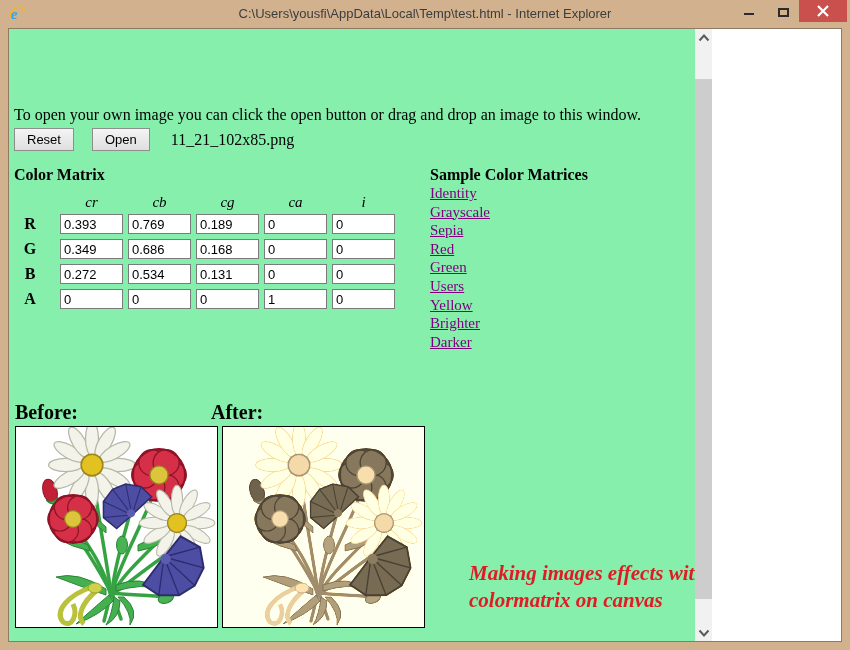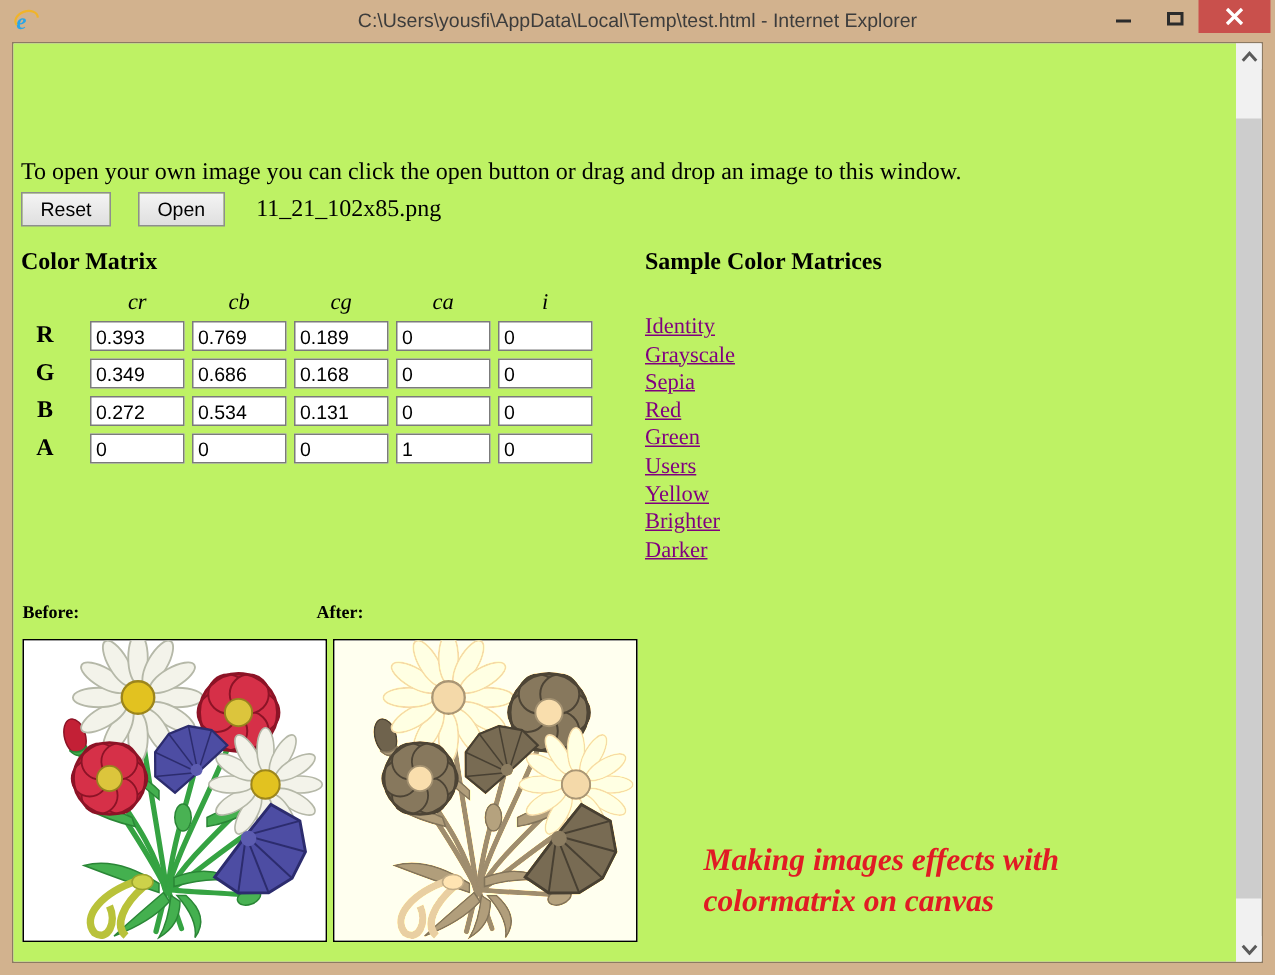--- a/index.html
+++ b/index.html
@@ -14,21 +14,21 @@
   .caption-btn{position:absolute;top:0;height:22px;display:flex;align-items:center;
                justify-content:center;cursor:default;}
   .btn-min{right:88px;width:26px;}
   .btn-max{right:54px;width:26px;}
   .btn-close{right:3px;width:48px;background:#c9504c;}
   .glyph-min{width:10px;height:2px;background:#2b2b2b;margin-top:6px;}
   .glyph-max{width:11px;height:9px;border:2px solid #2b2b2b;margin-top:2px;}
   
   .client{position:absolute;left:8px;top:28px;width:834px;height:614px;
           border:1px solid #8c7a63;background:#fff;display:flex;}
-  .content{position:relative;width:815px;height:612px;background:#bef264;overflow:hidden;}
+  .content{position:relative;width:686px;height:612px;background:#86efac;overflow:hidden;}
   
   .scrollbar{position:relative;width:17px;height:612px;background:#f1f1f1;}
   .scroll-arrow{position:absolute;left:0;width:17px;height:17px;display:flex;
                 align-items:center;justify-content:center;background:#f1f1f1;}
   .scroll-up{top:0;}.scroll-down{bottom:0;}
   .scroll-thumb{position:absolute;left:0;top:50px;width:17px;height:520px;background:#cdcdcd;}
   
   .serif{font-family:"Liberation Serif","DejaVu Serif",serif;}
   .intro{position:absolute;left:5px;top:61px;font-size:16px;color:#000;}
   .toolbar{position:absolute;left:5px;top:99px;display:flex;align-items:center;}
@@ -39,25 +39,25 @@
   .section-heading{font-size:16px;font-weight:bold;margin:0;color:#000;}
   .matrix-section{position:absolute;left:5px;top:137px;}
   .matrix-header-row{display:flex;margin:10px 0 3px 0;padding-left:46px;}
   .matrix-header{width:63px;margin-right:5px;text-align:center;font-style:italic;
                  font-size:15px;}
   .matrix-row{display:flex;align-items:center;margin-bottom:5px;}
   .row-label{width:32px;margin-right:14px;text-align:center;font-weight:bold;font-size:16px;}
   .cell-input{width:63px;height:20px;margin-right:5px;border:1px solid #7b7b7b;
               font-size:13px;padding:0 3px;font-family:"Liberation Sans",sans-serif;color:#000;}
   .samples-section{position:absolute;left:421px;top:137px;}
-  .sample-links{margin-top:25px;}
+  .sample-links{}
   .sample-link{display:block;color:#800080;text-decoration:underline;font-size:15px;
                line-height:18.6px;cursor:pointer;}
   .preview{position:absolute;left:6px;top:372px;}
-  .preview-label{position:absolute;top:0;font-weight:bold;font-size:12px;}
+  .preview-label{position:absolute;top:0;font-weight:bold;font-size:20px;}
   .label-before{left:0;}
   .label-after{left:196px;}
   .canvas-box{position:absolute;top:25px;width:203px;height:202px;border:1px solid #000;
               background:#fff;}
   .box-before{left:0;}
   .box-after{left:207px;}
   .sepia{filter:sepia(1);}
   .canvas-box svg{display:block;width:201px;height:200px;}
   .caption-red{position:absolute;left:460px;top:531px;width:310px;font-weight:bold;
                font-size:21px;line-height:27px;color:#e01b24;font-style:italic;}

